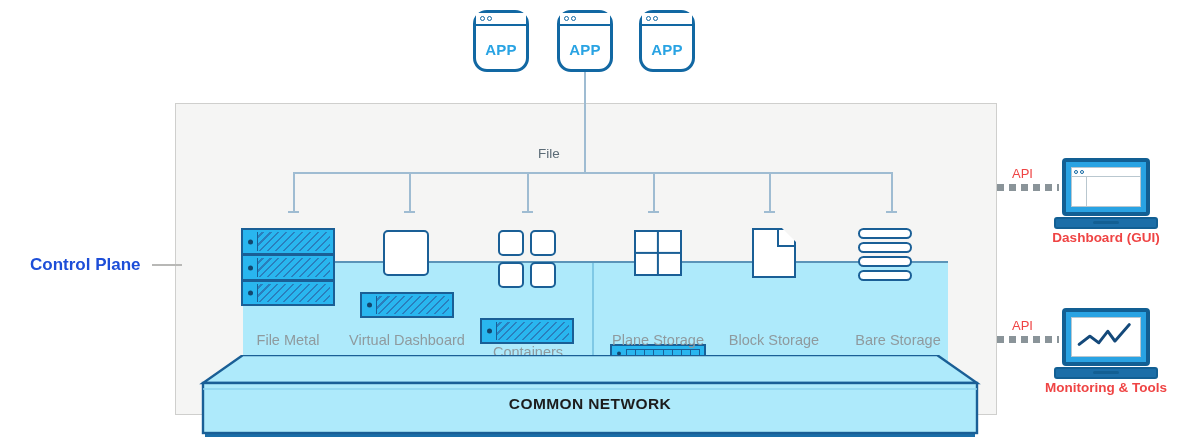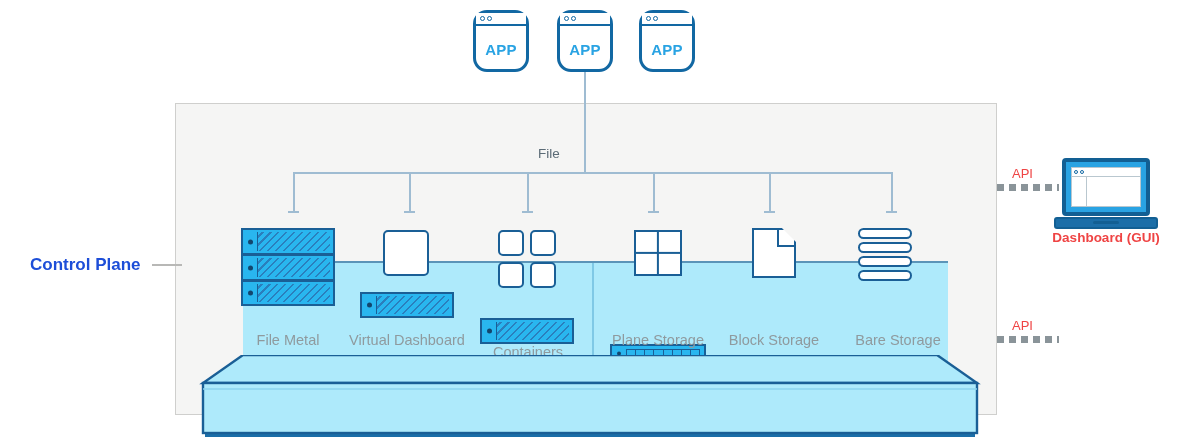--- a/index.html
+++ b/index.html
@@ -339,20 +339,21 @@
   <div id="slab">
     <svg width="790" height="90" viewBox="0 0 790 90">
 
       <rect x="10" y="72" width="770" height="10" fill="#1b6ea8"></rect>
 
       <polygon points="48,0 742,0 782,28 8,28" fill="#aeeafb" stroke="#1a5f96" stroke-width="2.4"></polygon>
 
       <rect x="8" y="28" width="774" height="50" fill="#aeeafb" stroke="#1a5f96" stroke-width="2.4"></rect>
       <line x1="8" y1="34" x2="782" y2="34" stroke="#8bd3ee" stroke-width="1.4"></line>
     </svg>
+    <div style="position:absolute;left:0;top:40px;width:790px;text-align:center;color:#1c1c1c;font-size:15.5px;font-weight:bold;letter-spacing:.4px;">COMMON NETWORK</div>
   </div>
 
   <div class="api-side" style="left:1012px;top:166px;">API</div>
   <div class="dotline" style="left:997px;top:184px;width:62px;"></div>
 
   <div class="laptop" style="left:1062px;top:158px;">
     <div class="lid">
       <div class="screen">
         <div class="brow-bar">
           <i></i>
@@ -364,14 +365,25 @@
         </div>
       </div>
     </div>
     <div class="base"></div>
     <div class="laptop-lbl">Dashboard (GUI)</div>
   </div>
 
   <div class="api-side" style="left:1012px;top:318px;">API</div>
   <div class="dotline" style="left:997px;top:336px;width:62px;"></div>
 
+  <div class="laptop" style="left:1062px;top:308px;">
+    <div class="lid">
+      <div class="screen">
+        <svg width="100%" height="100%" viewBox="0 0 76 46" preserveAspectRatio="none">
+          <polyline points="8,32 20,22 30,30 40,16 48,28 64,8" fill="none" stroke="#14497a" stroke-width="3.4" stroke-linejoin="round" stroke-linecap="round"></polyline>
+        </svg>
+      </div>
+    </div>
+    <div class="base"></div>
+    <div class="laptop-lbl">Monitoring &amp; Tools</div>
+  </div>
 
 </div>
 
 </body></html>

